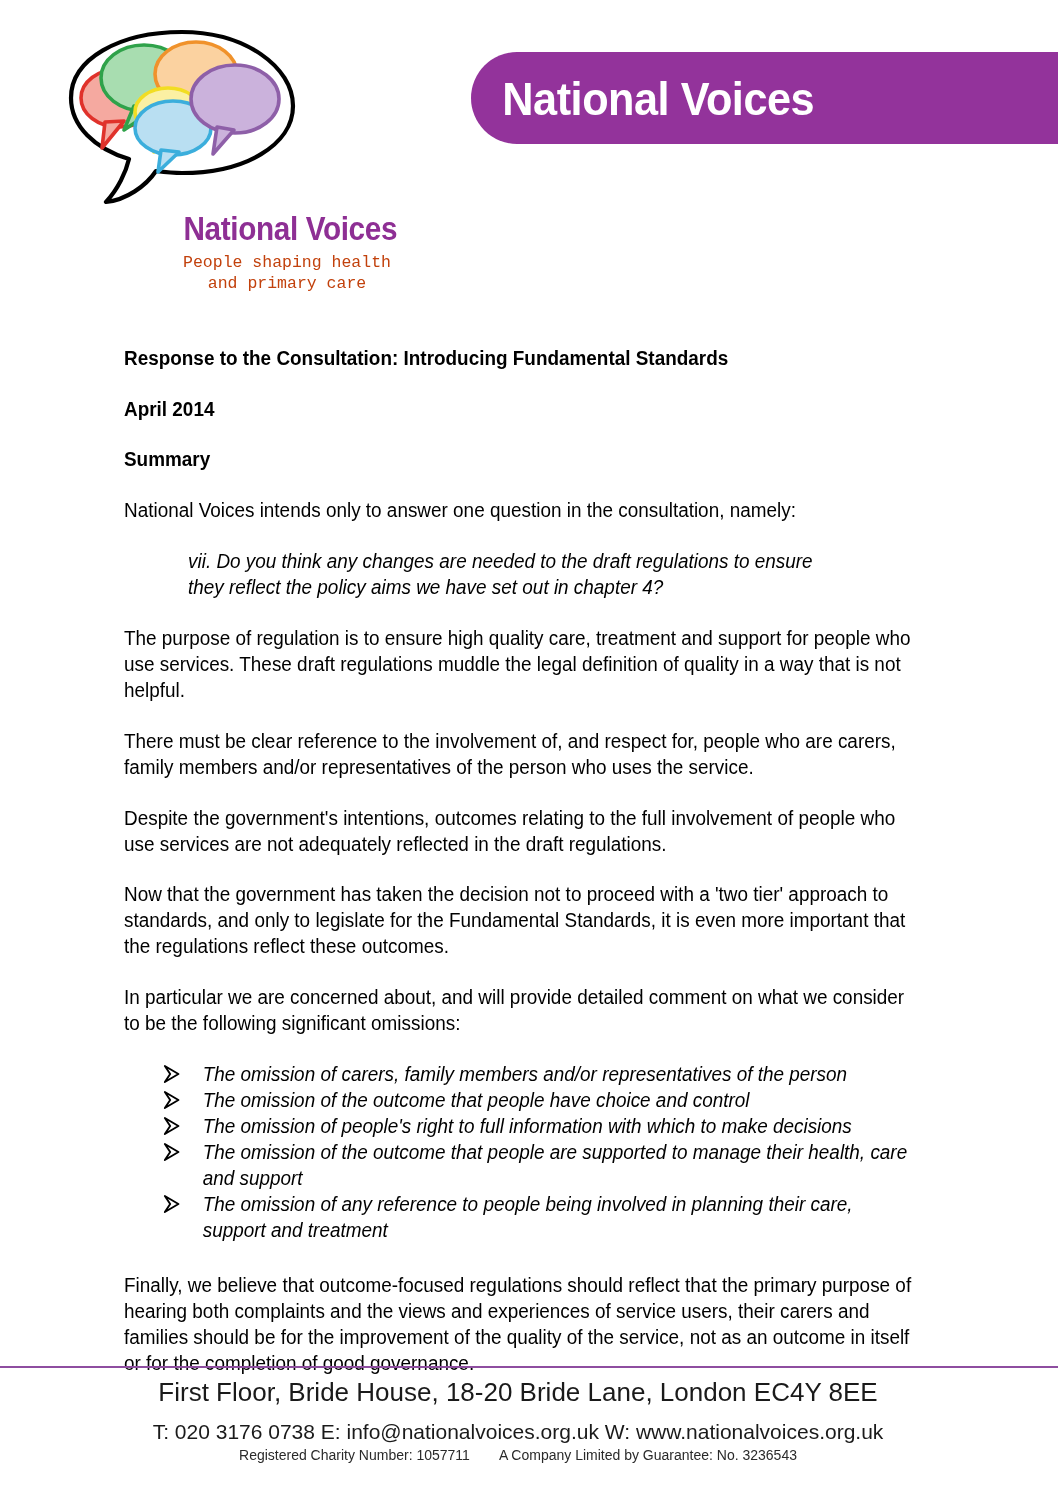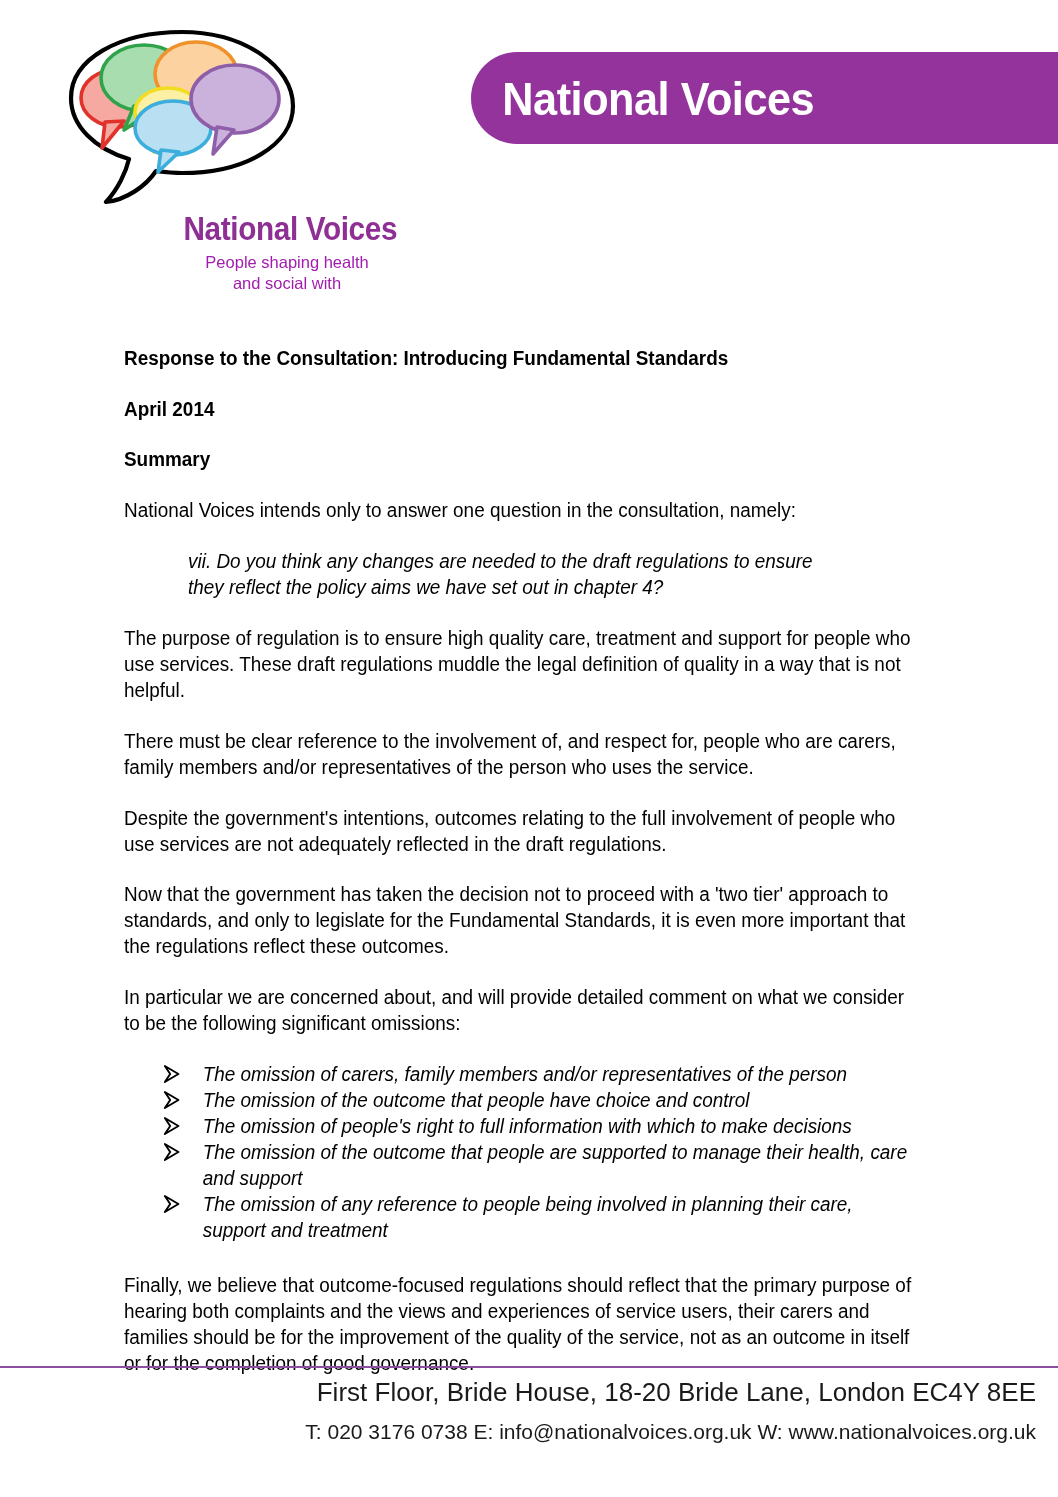--- a/index.html
+++ b/index.html
@@ -72,23 +72,23 @@
     font-family: "Liberation Sans Narrow", "Liberation Sans", sans-serif;
     font-weight: bold;
     font-size: 33px;
     color: #8E2F94;
     letter-spacing: -0.4px;
     transform: scaleX(0.90);
     white-space: nowrap;
     line-height: 1.05;
   }
   #logo-tagline {
-    font-family: Liberation Sans, sans-serif;
+    font-family: Liberation Mono, monospace;
     font-size: 16.5px;
-    color: #a21caf;
+    color: #c2410c;
     line-height: 1.32;
     margin-top: 5px;
   }
 
   
   #doc-body {
     position: absolute;
     left: 124px;
     top: 346px;
     width: 812px;
@@ -162,21 +162,21 @@
     top: 1366px;
     width: 1058px;
     height: 2px;
     background: #8E4EA0;
   }
   #footer {
     position: absolute;
     left: 0;
     top: 1376px;
     width: 1058px;
-    text-align: right;
+    text-align: center;
     padding-right: 22px;
     box-sizing: border-box;
   }
   #footer-address {
     font-family: "Liberation Sans Narrow", "Liberation Sans", sans-serif;
     font-size: 26px;
     line-height: 1.3;
     color: #1a1a1a;
     margin-bottom: 8px;
   }
@@ -237,21 +237,21 @@
       <g>
         <ellipse cx="173" cy="73" rx="44" ry="34" fill="#CBB2DC" stroke="#8E5FA8" stroke-width="3.6"></ellipse>
         <path d="M155 101 L151 128 L172 104 Z" fill="#CBB2DC" stroke="#8E5FA8" stroke-width="3.6" stroke-linejoin="round"></path>
       </g>
     </svg>
 
     <div id="logo-wordmark">
       <div id="logo-wordmark-name">National Voices</div>
       <div id="logo-tagline">
         <div>People shaping health</div>
-        <div>and social with</div>
+        <div>and primary care</div>
       </div>
     </div>
   </div>
 
   <div id="brand-banner">
     <div id="brand-banner-title">National Voices</div>
   </div>
 </div>
 
 <div id="doc-body">
@@ -316,13 +316,18 @@
   </ul>
 
   <div class="doc-para">Finally, we believe that outcome-focused regulations should reflect that the primary purpose of hearing both complaints and the views and experiences of service users, their carers and families should be for the improvement of the quality of the service, not as an outcome in itself or for the completion of good governance.</div>
 </div>
 
 <div id="footer-rule"></div>
 
 <div id="footer">
   <div id="footer-address">First Floor, Bride House, 18-20 Bride Lane, London EC4Y 8EE</div>
   <div id="footer-contact">T: 020 3176 0738  E: info@nationalvoices.org.uk  W: www.nationalvoices.org.uk</div>
+  <div id="footer-legal">
+    <span>Registered Charity Number: 1057711</span>
+    <span class="legal-gap"></span>
+    <span>A Company Limited by Guarantee: No. 3236543</span>
+  </div>
 </div>
 
 </body></html>

